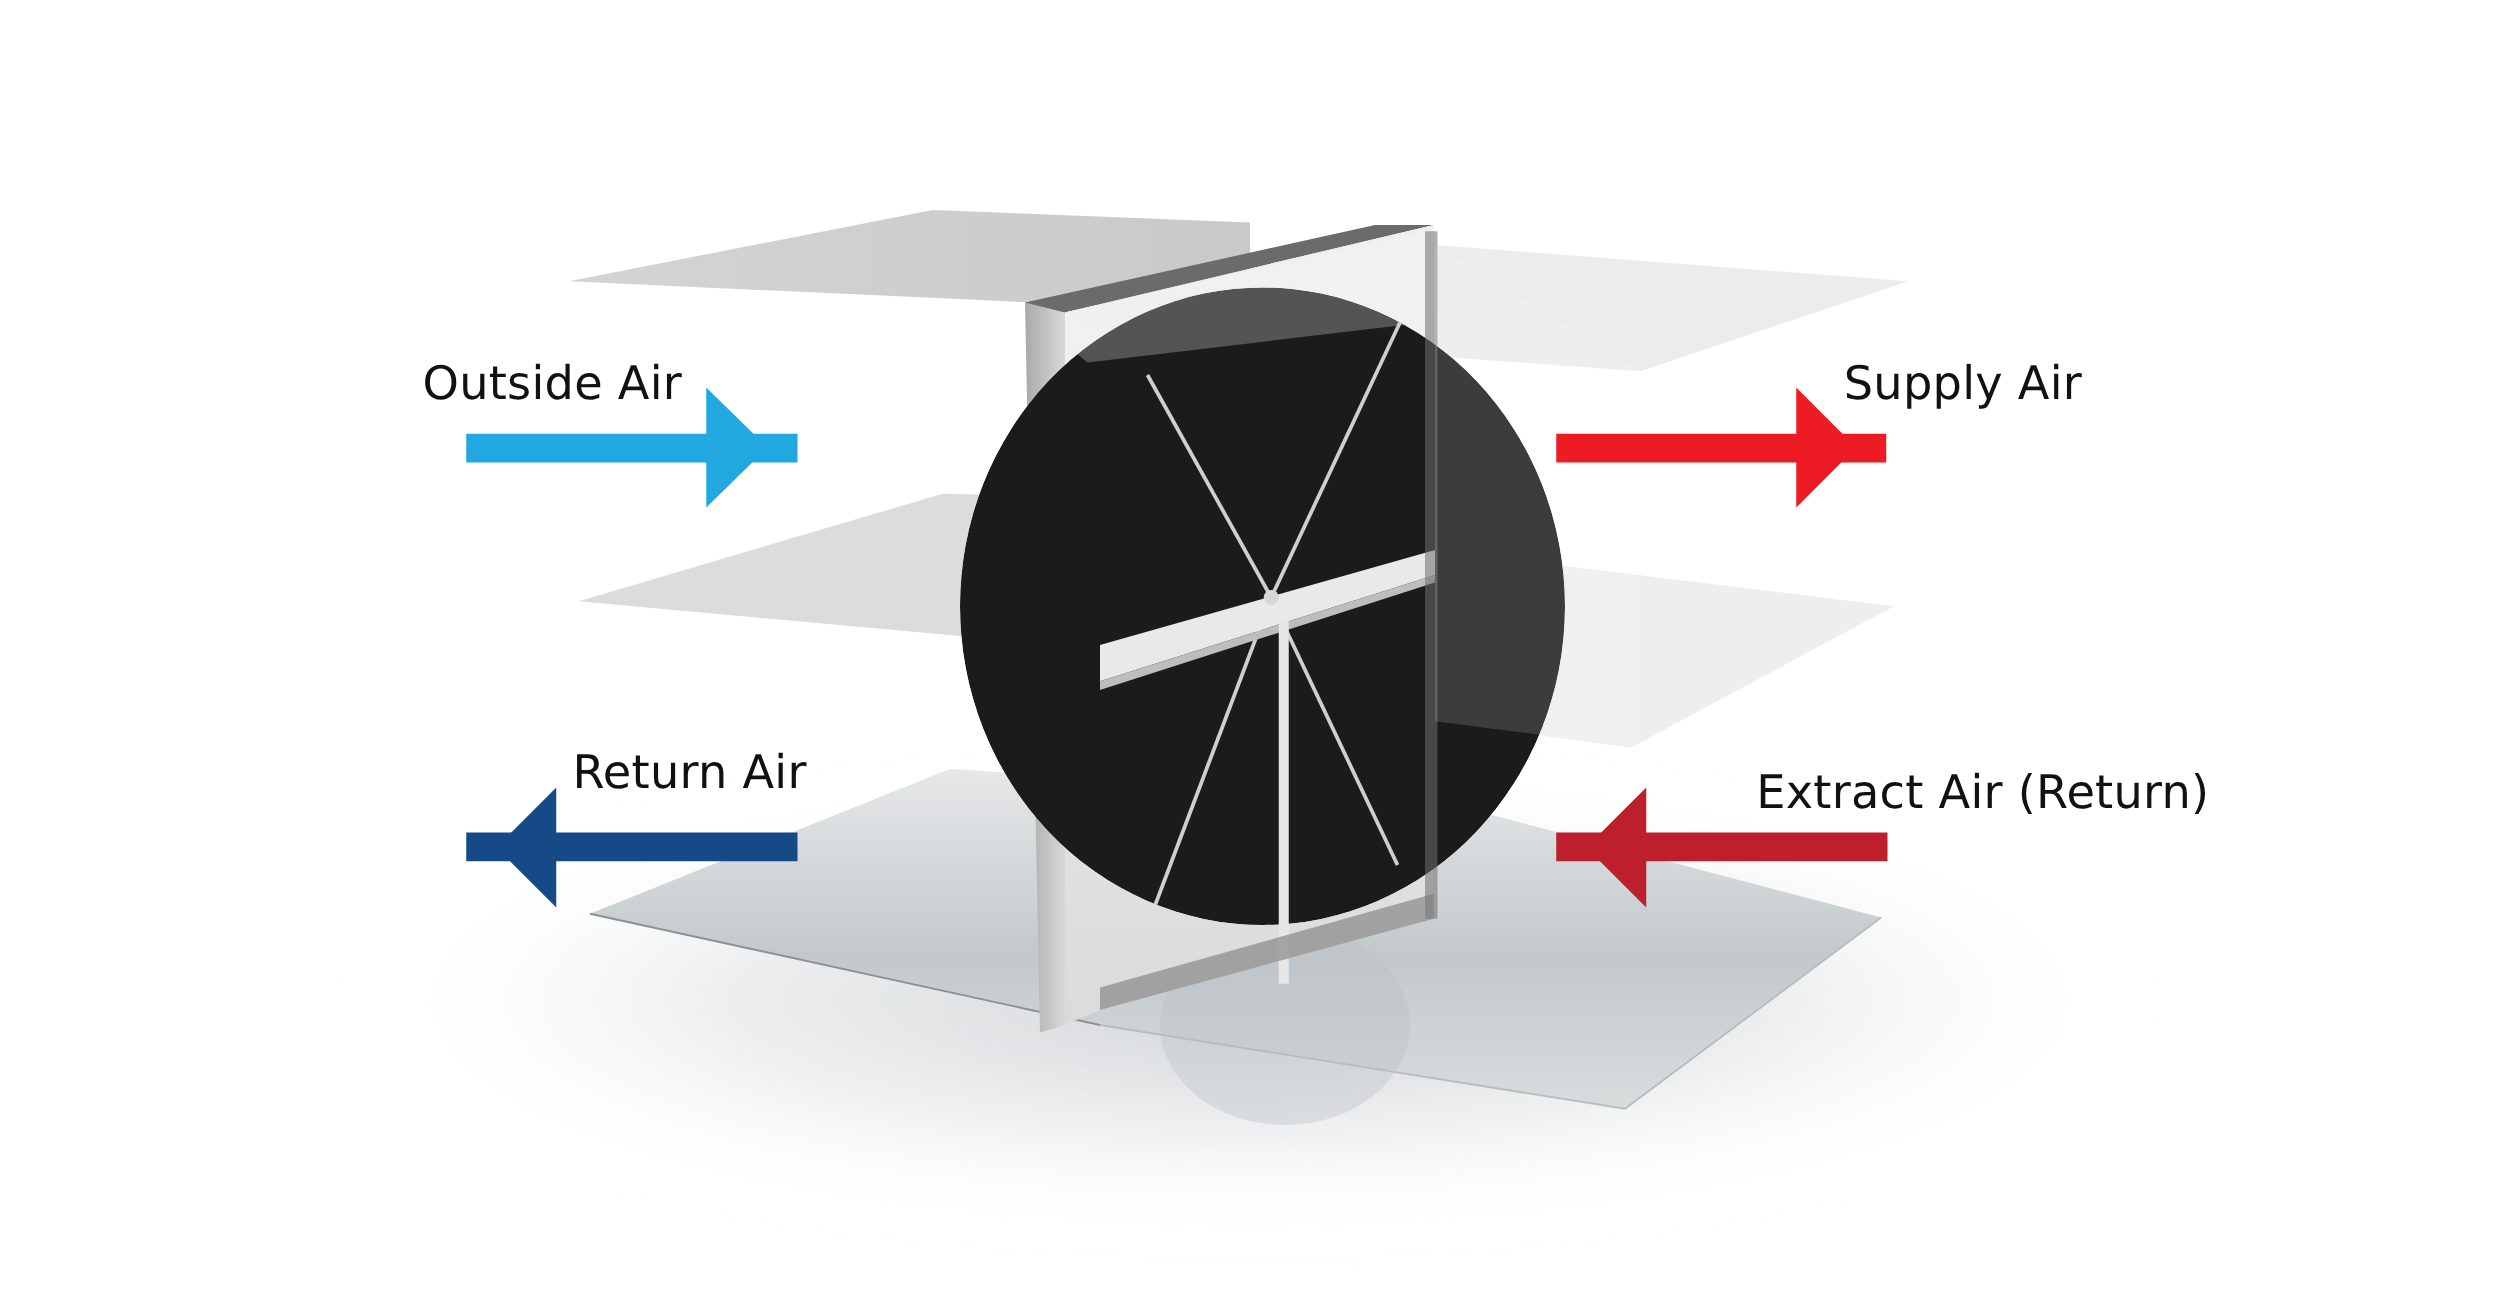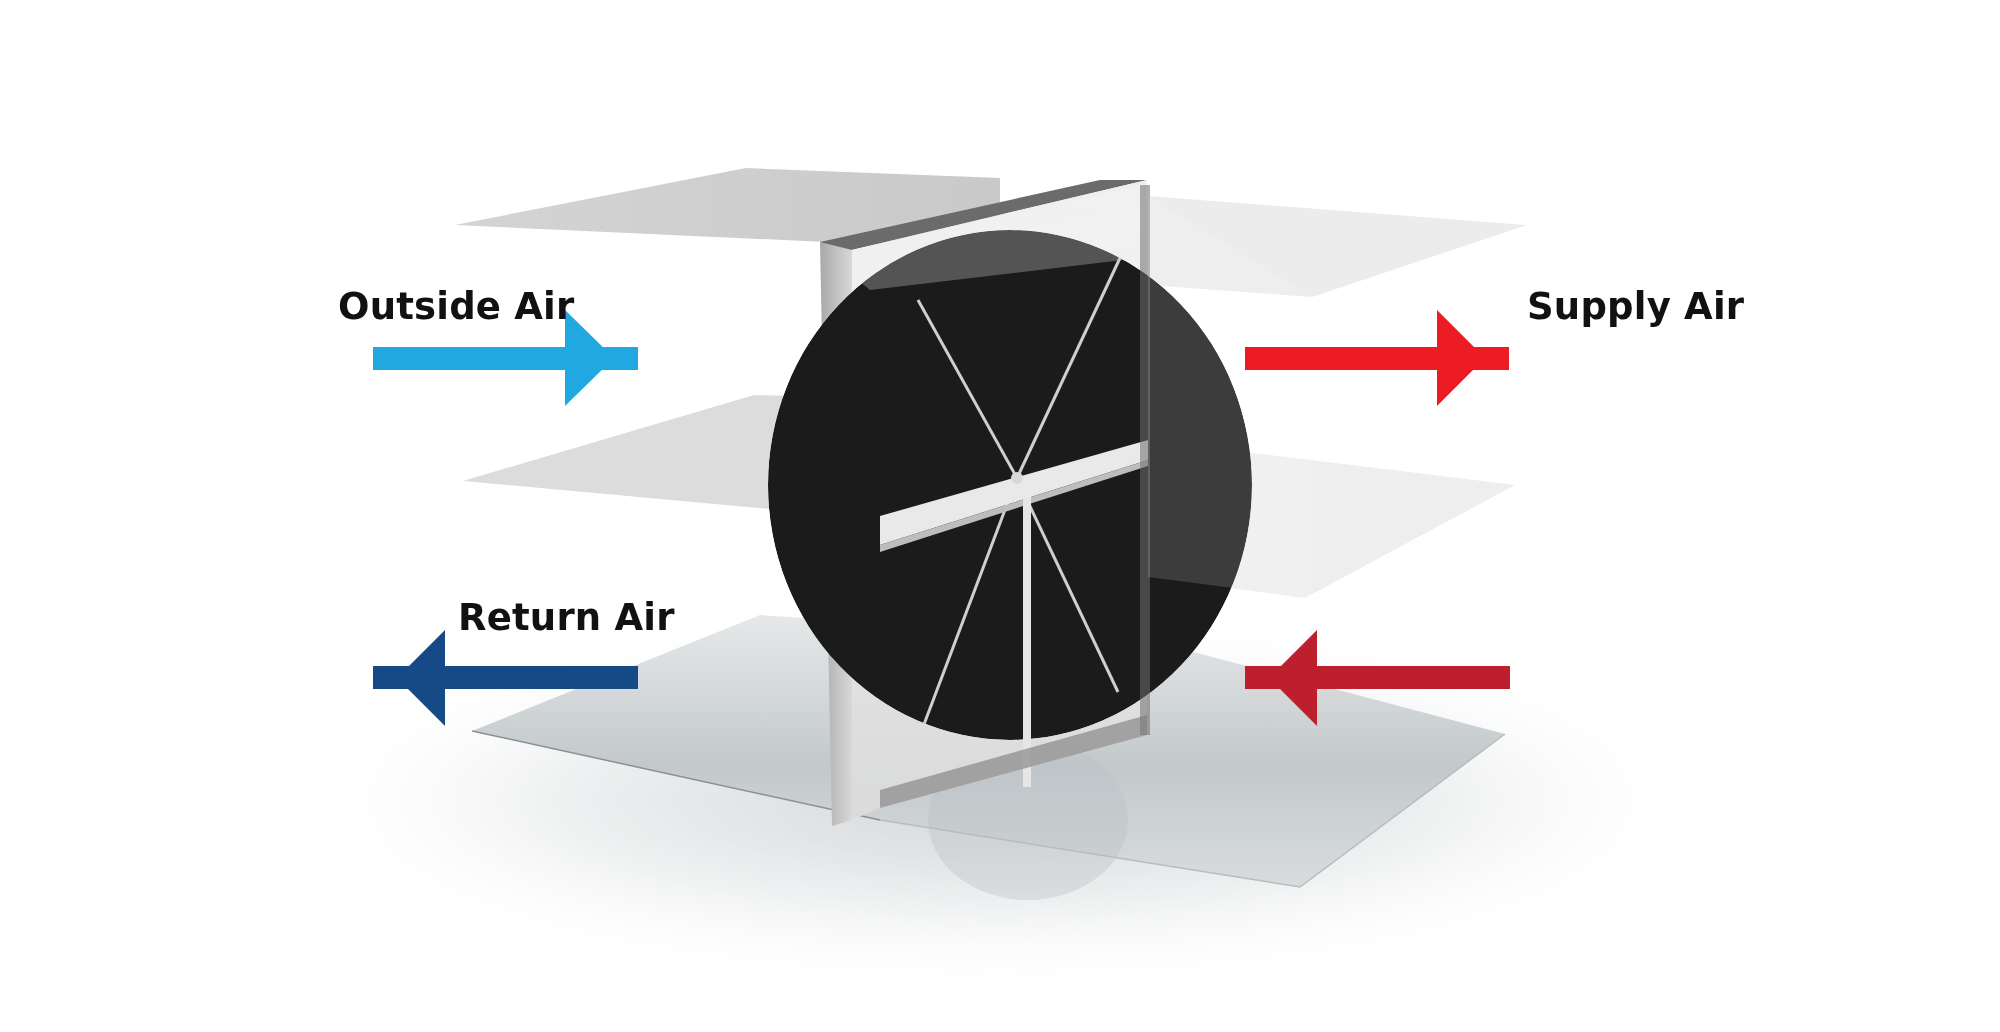--- a/index.html
+++ b/index.html
@@ -12,21 +12,20 @@
     .stage { position: absolute; left: 0; top: 0; width: 2000px; height: 1032px; }
     .stage svg { position: absolute; left: 0; top: 0; }
     .label {
       position: absolute;
       font-family: "DejaVu Sans", sans-serif;
       font-size: 37px;
       color: #111111;
       letter-spacing: 0.2px;
       white-space: nowrap;
       line-height: 1;
-      font-weight: bold;
     }
   </style>
 </head>
 <body>
 
 <div class="stage">
   <svg width="2000" height="1032" viewBox="0 0 2000 1032">
     <defs>
       <radialGradient id="floorShadow" cx="50%" cy="50%" r="50%">
         <stop offset="0%" stop-color="#a8b0b4" stop-opacity="0.55"></stop>
@@ -125,15 +124,16 @@
       <polygon points="445,630 445,726 397,678" fill="#154A87"></polygon>
     </g>
 
     <g>
       <rect x="1245" y="666" width="265" height="23" fill="#BD1F2D"></rect>
       <polygon points="1317,630 1317,726 1269,678" fill="#BD1F2D"></polygon>
     </g>
   </svg>
 
   <div class="label" style="left:338px; top:288px;">Outside Air</div>
-  <div class="label" style="left:1527px; top:288px;">Supply Air</div>
+  <div class="label" style="left:1475px; top:288px;">Supply Air</div>
   <div class="label" style="left:458px; top:599px;">Return Air</div>
+  <div class="label" style="left:1405px; top:615px;">Extract Air (Return)</div>
 </div>
 
 </body></html>

